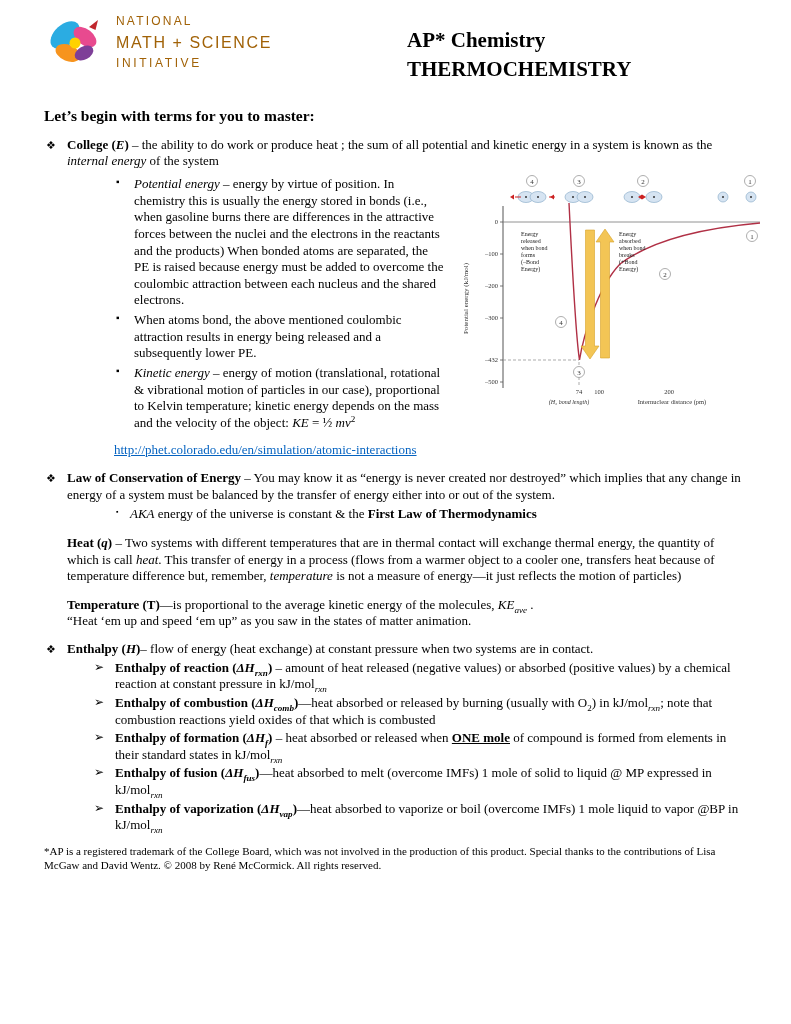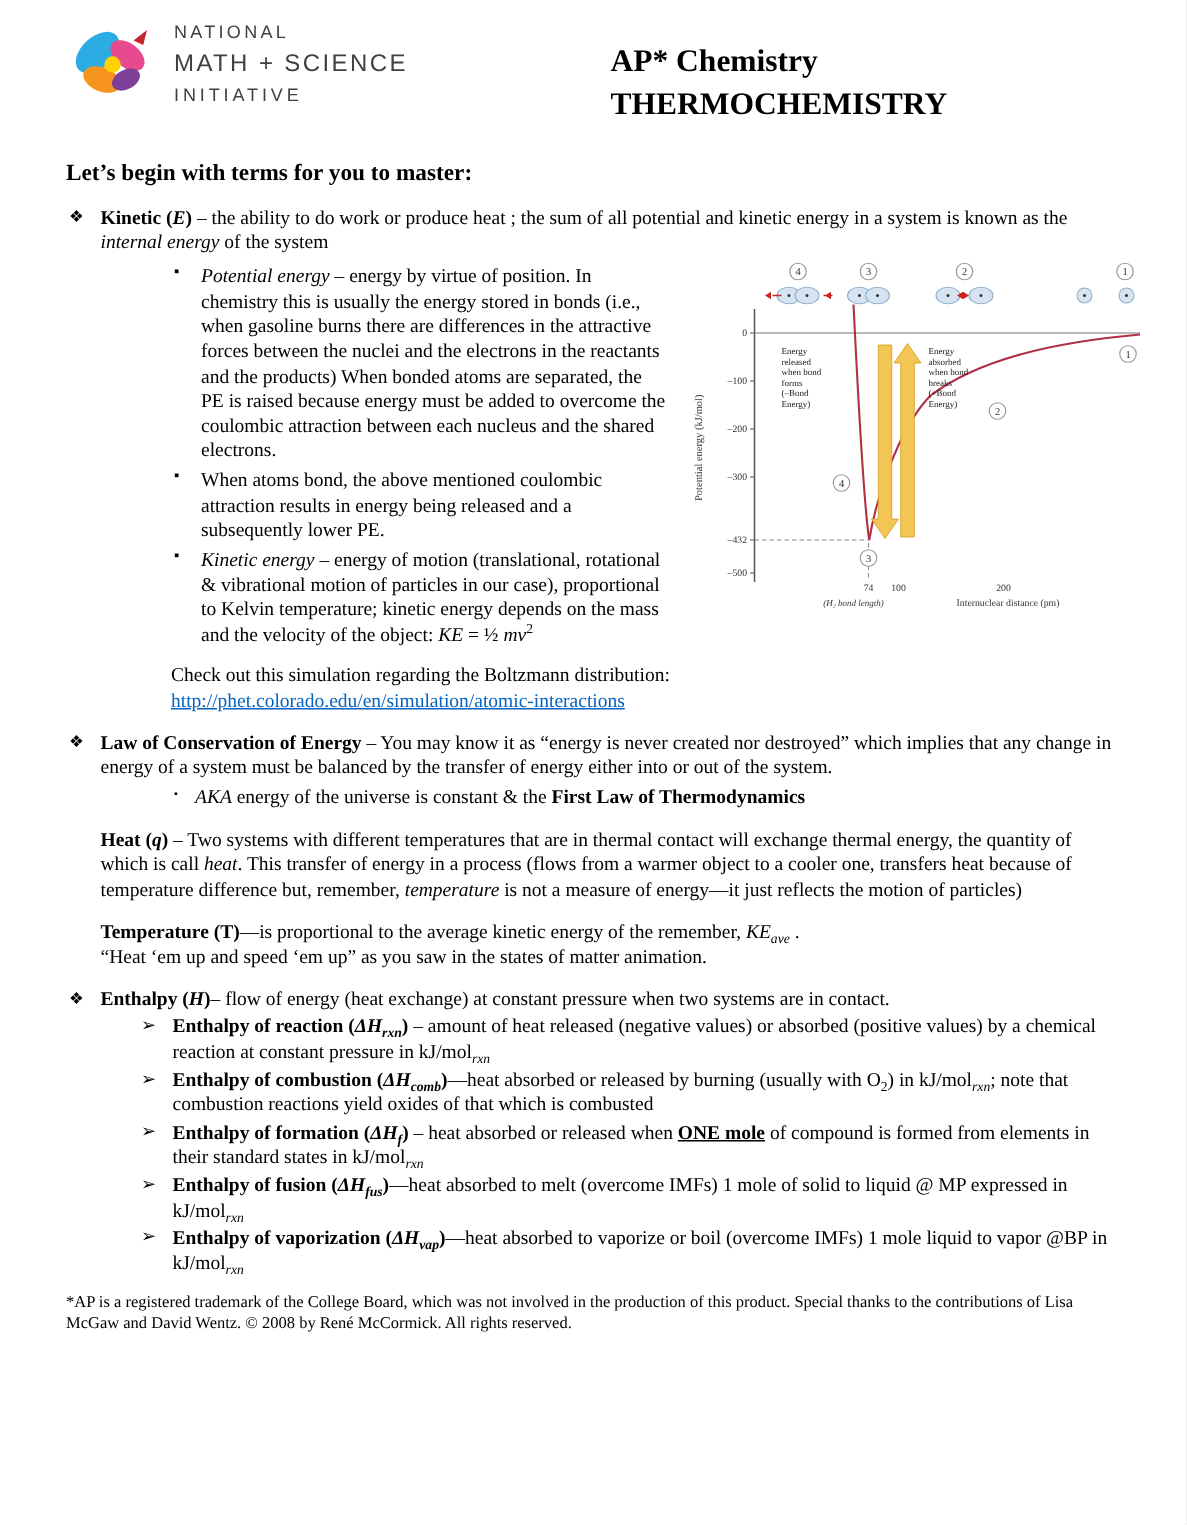--- a/index.html
+++ b/index.html
@@ -6,21 +6,21 @@
   html,body { background:#e8e8e8; }
   body { width:791px; height:1024px; margin:0 auto; }
   .page {
     width:791px; height:1024px; background:#ffffff; overflow:hidden;
     font-family:"Liberation Serif", serif; font-size:13px; line-height:1.28; color:#000;
     padding:12px 44px 0 44px; position:relative;
   }
   
   .header { position:relative; height:78px; }
   .logo-wrap { position:absolute; left:0; top:2px; display:flex; align-items:center; gap:10px; }
-  .org-text { font-family:"Liberation Sans", sans-serif; color:#404040; }
+  .org-text { font-family:"Liberation Sans", sans-serif; color:#a16207; }
   .org-l1 { font-size:12px; letter-spacing:2.2px; }
   .org-l2 { font-size:16px; letter-spacing:1.6px; margin-top:3px; }
   .org-l3 { font-size:12px; letter-spacing:2.6px; margin-top:3px; }
   .title-block { position:absolute; right:10px; top:14px; width:330px; text-align:left; }
   .title-line { font-size:21px; font-weight:bold; line-height:1.4; }
   
   .section-heading { margin-top:16px; font-size:15.5px; font-weight:bold; }
   .b1 { position:relative; padding-left:23px; margin-top:11px; }
   .b1 > .marker { position:absolute; left:2px; top:1px; font-size:11px; }
   .sublist { margin-left:68px; margin-top:6px; }
@@ -66,21 +66,21 @@
       <div class="title-line">THERMOCHEMISTRY</div>
     </div>
   </div>
 
   <div class="content">
 
     <div class="section-heading">Let’s begin with terms for you to master:</div>
 
     <div class="b1">
       <span class="marker">❖</span>
-      <span><span style="font-weight: bold;">Kinetic (</span><span style="font-weight: bold; font-style: italic;">E</span><span style="font-weight: bold;">)</span><span> – the ability to do work or produce heat ; the sum of all potential and kinetic energy in a system is known as the </span><span style="font-style: italic;">internal energy</span><span> of the system</span></span>
+      <span><span style="font-weight: bold;">College (</span><span style="font-weight: bold; font-style: italic;">E</span><span style="font-weight: bold;">)</span><span> – the ability to do work or produce heat ; the sum of all potential and kinetic energy in a system is known as the </span><span style="font-style: italic;">internal energy</span><span> of the system</span></span>
     </div>
 
     <div class="figure">
       <svg width="312" height="248" viewBox="0 0 312 248">
 
         <g>
           <circle cx="75" cy="9" r="5.5" fill="#fff" stroke="#999" stroke-width="0.8"></circle>
           <text x="75" y="11.5" text-anchor="middle" font-size="7" fill="#333">4</text>
           <ellipse cx="69" cy="25" rx="8" ry="5.5" fill="#d6e4f2" stroke="#8fb0cc" stroke-width="0.7"></ellipse>
           <ellipse cx="81" cy="25" rx="8" ry="5.5" fill="#d6e4f2" stroke="#8fb0cc" stroke-width="0.7"></ellipse>
@@ -194,39 +194,38 @@
         <span class="marker">▪</span>
         <span><span>When atoms bond, the above mentioned coulombic attraction results in energy being released and a subsequently lower PE.</span></span>
       </div>
       <div class="b2">
         <span class="marker">▪</span>
         <span><span style="font-style: italic;">Kinetic energy</span><span> – energy of motion (translational, rotational &amp; vibrational motion of particles in our case), proportional to Kelvin temperature; kinetic energy depends on the mass and the velocity of the object:  </span><span style="font-style: italic;">KE</span><span> = ½ </span><span style="font-style: italic;">mv</span><sup>2</sup></span>
       </div>
     </div>
 
     <div class="linkblock">
-      <div>Check out this simulation regarding the Boltzmann distribution:</div>
       <div><a class="doclink" href="#">http://phet.colorado.edu/en/simulation/atomic-interactions</a></div>
     </div>
 
     <div class="b1">
       <span class="marker">❖</span>
       <span><span style="font-weight: bold;">Law of Conservation of Energy</span><span> – You may know it as “energy is never created nor destroyed” which implies that any change in energy of a system must be balanced by the transfer of energy either into or out of the system.</span></span>
     </div>
     <div class="aka">
       <span class="marker">▪</span>
       <span><span style="font-style: italic;">AKA</span><span> energy of the universe is constant &amp; the </span><span style="font-weight: bold;">First Law of Thermodynamics</span></span>
     </div>
 
     <div class="indent1">
       <span><span style="font-weight: bold;">Heat (</span><span style="font-weight: bold; font-style: italic;">q</span><span style="font-weight: bold;">)</span><span> – Two systems with different temperatures that are in thermal contact will exchange thermal energy, the quantity of which is call </span><span style="font-style: italic;">heat</span><span>. This transfer of energy in a process (flows from a warmer object to a cooler one, transfers heat because of temperature difference but, remember, </span><span style="font-style: italic;">temperature</span><span> is not a measure of energy—it just reflects the motion of particles)</span></span>
     </div>
 
     <div class="indent1">
-      <div><span><span style="font-weight: bold;">Temperature (T)</span><span>—is proportional to the average kinetic energy of the remember, </span><span style="font-style: italic;">KE</span><sub style="font-style: italic; text-align: center;">ave</sub><span> .</span></span></div>
+      <div><span><span style="font-weight: bold;">Temperature (T)</span><span>—is proportional to the average kinetic energy of the molecules, </span><span style="font-style: italic;">KE</span><sub style="font-style: italic; text-align: center;">ave</sub><span> .</span></span></div>
       <div><span><span>“Heat ‘em up and speed ‘em up” as you saw in the states of matter animation.</span></span></div>
     </div>
 
     <div class="b1">
       <span class="marker">❖</span>
       <span><span style="font-weight: bold;">Enthalpy (</span><span style="font-weight: bold; font-style: italic;">H</span><span style="font-weight: bold;">)</span><span>– flow of energy (heat exchange)  at constant pressure when two systems are in contact.</span></span>
       <div class="b3list">
         <div class="b3">
           <span class="marker">➢</span>
           <span><span style="font-weight: bold;">Enthalpy of reaction (</span><span style="font-weight: bold; font-style: italic;">ΔH</span><sub style="font-weight: bold; font-style: italic;">rxn</sub><span style="font-weight: bold;">)</span><span> – amount of heat released (negative values) or absorbed (positive values) by a chemical reaction at constant pressure in kJ/mol</span><sub style="font-style: italic;">rxn</sub></span>

